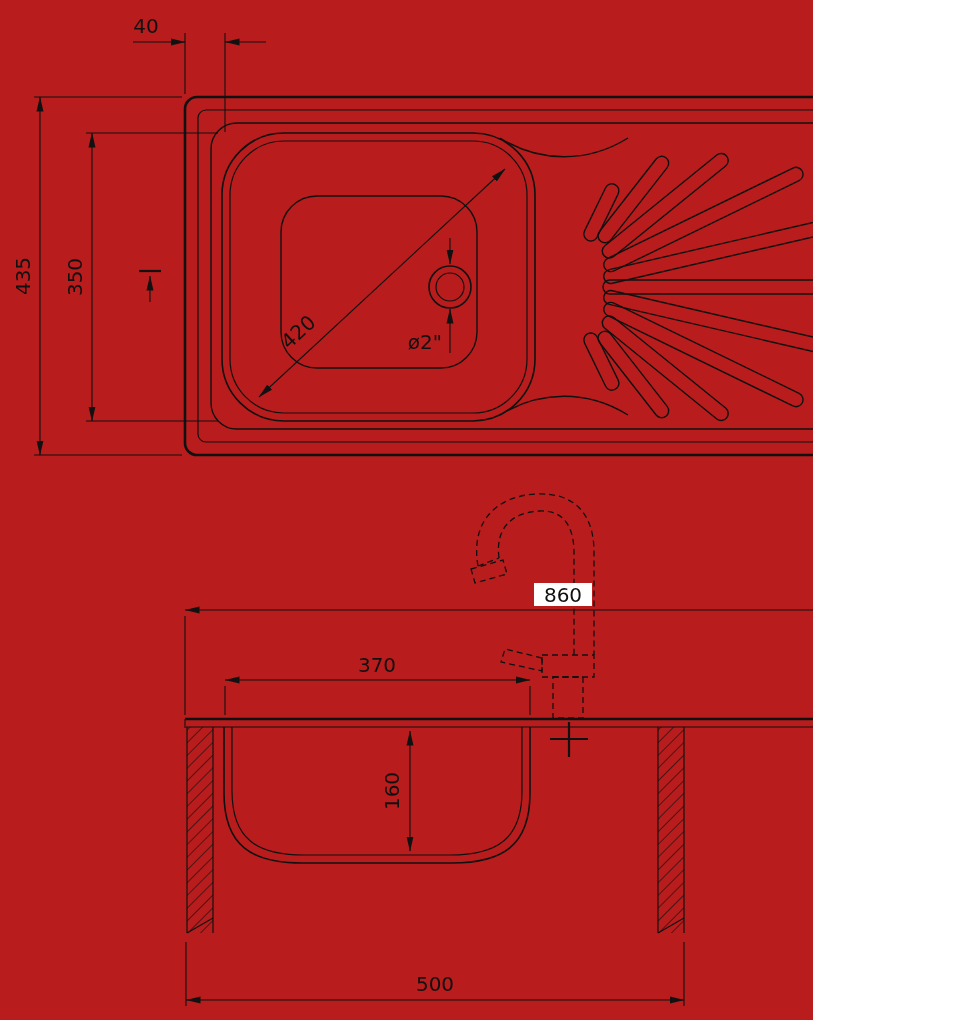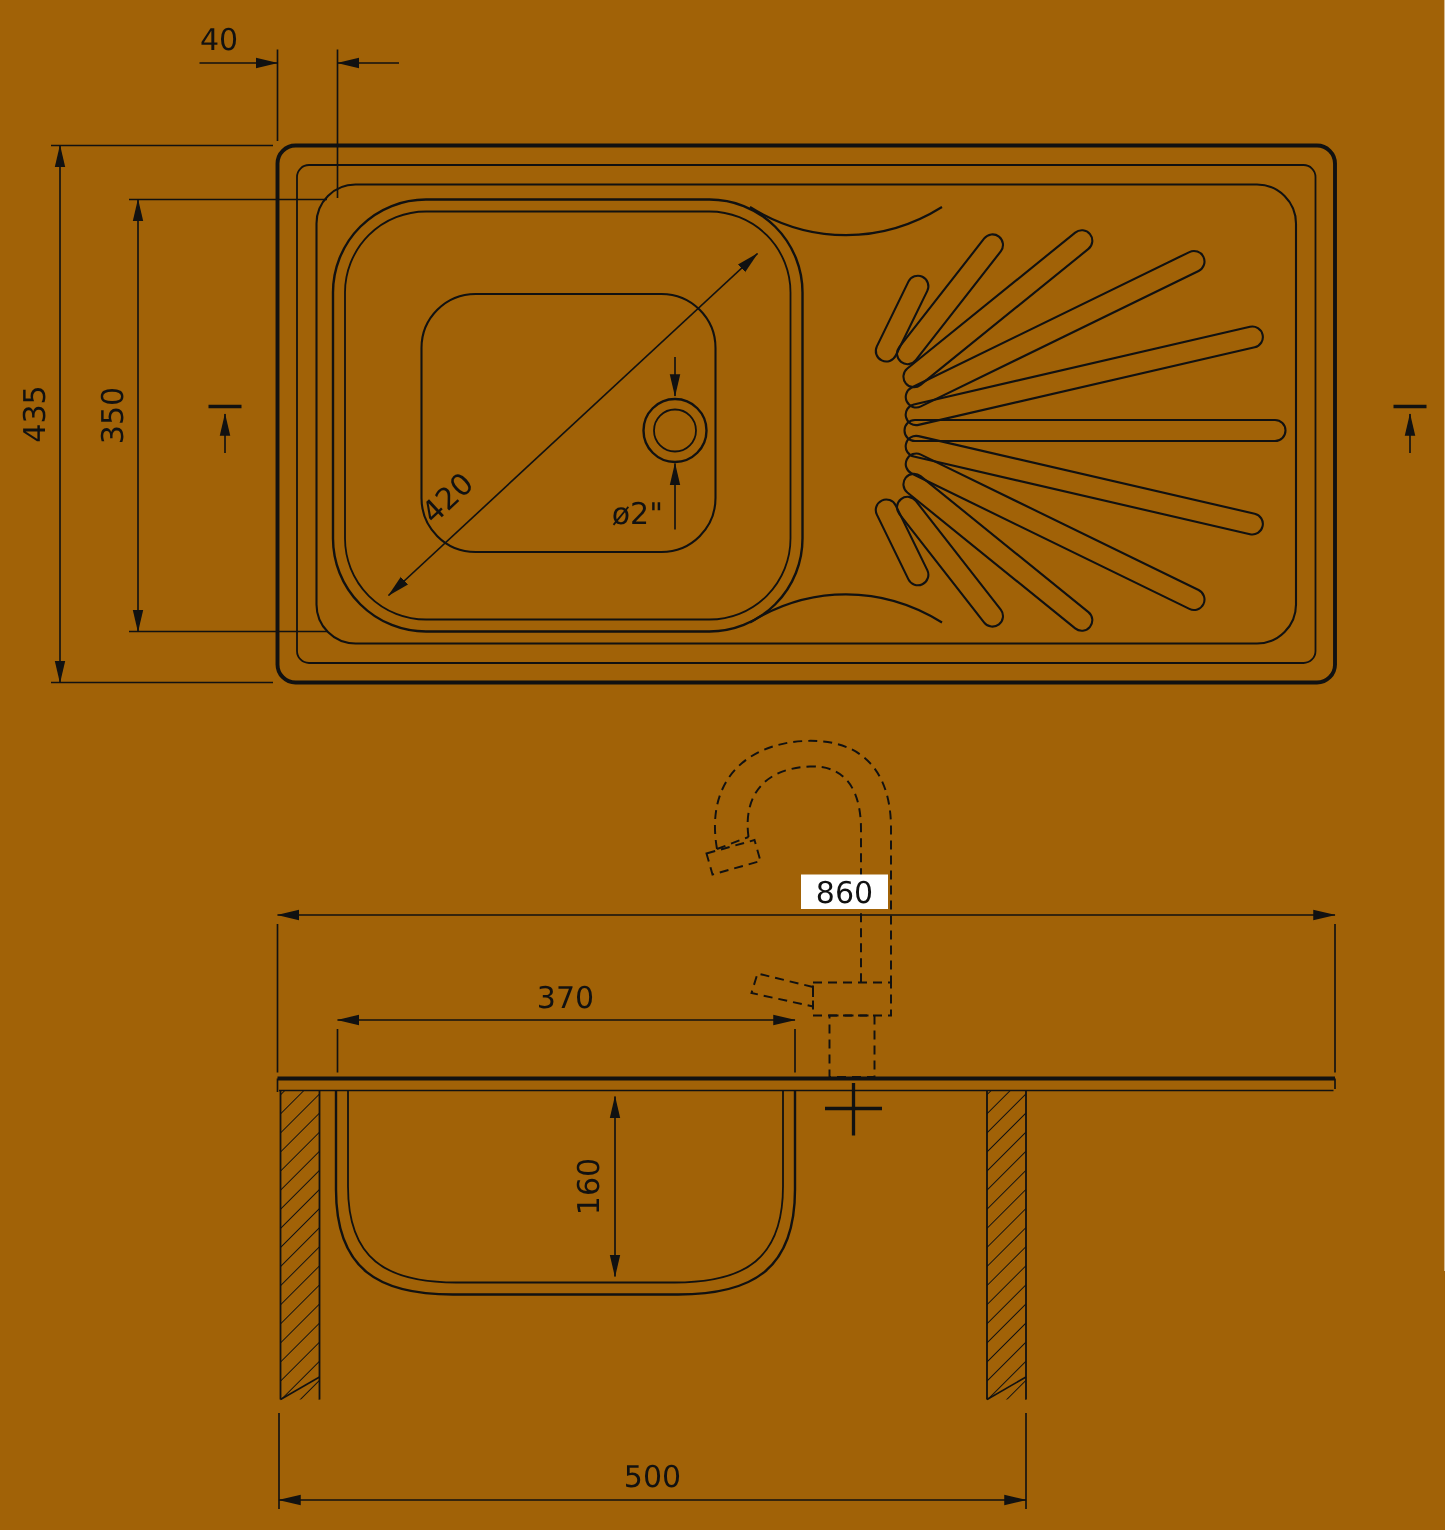--- a/index.html
+++ b/index.html
@@ -1,16 +1,16 @@
 <!DOCTYPE html>
 <html><head>
 <meta charset="utf-8">
 <style>
   html,body{margin:0;padding:0;background:#ffffff;}
-  .page{width:963px;height:1020px;background:#a16207;position:relative;overflow:hidden;
+  .page{width:813px;height:1020px;background:#b91c1c;position:relative;overflow:hidden;
         font-family:"Liberation Sans",sans-serif;}
   svg{display:block;}
   .ln{stroke:#111111;fill:none;}
   .w26{stroke-width:2.6;}
   .w16{stroke-width:1.6;}
   .w14{stroke-width:1.4;}
   .w12{stroke-width:1.2;}
   .w11{stroke-width:1.1;}
   .w22{stroke-width:2.2;}
   .dash{stroke-dasharray:6 4;stroke-width:1.3;}

